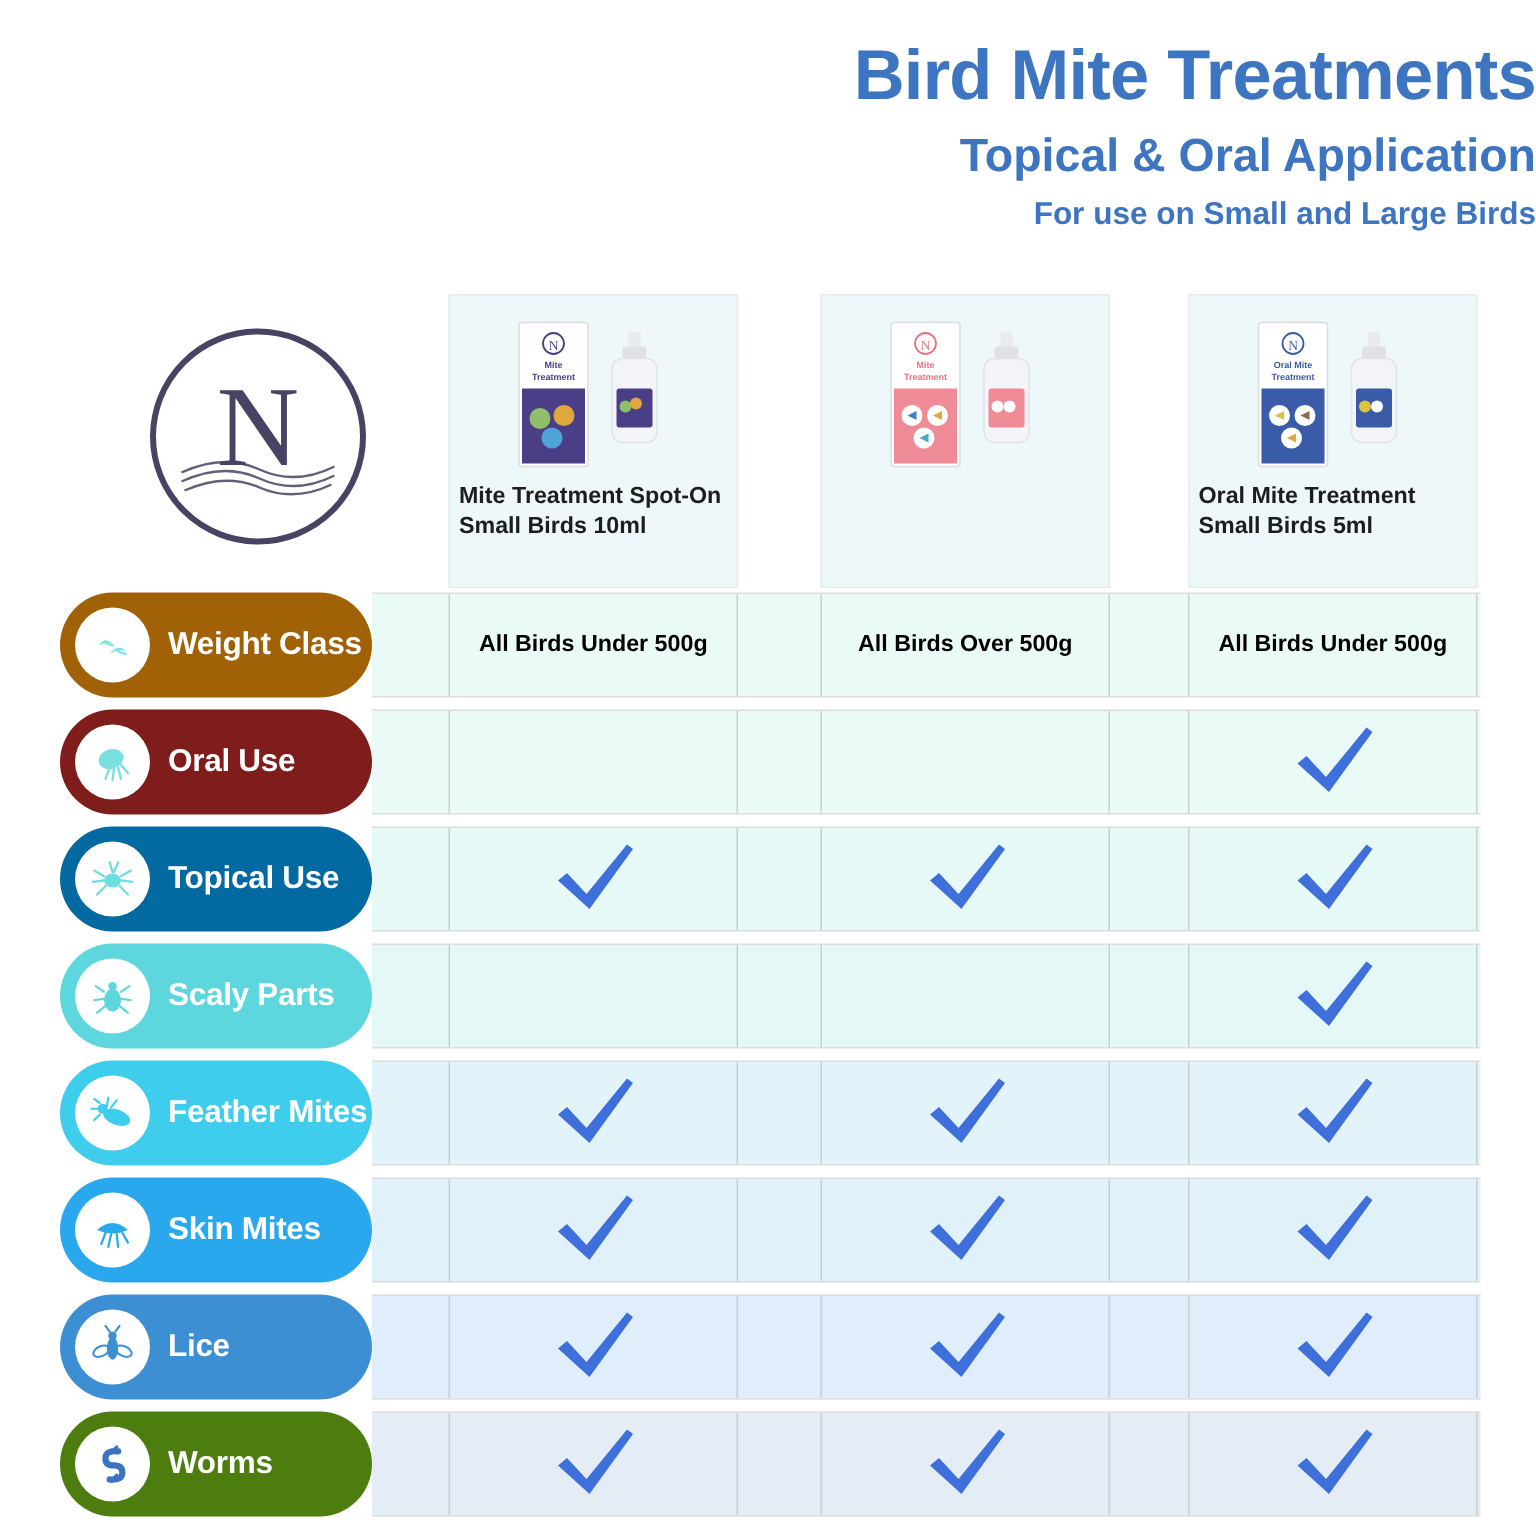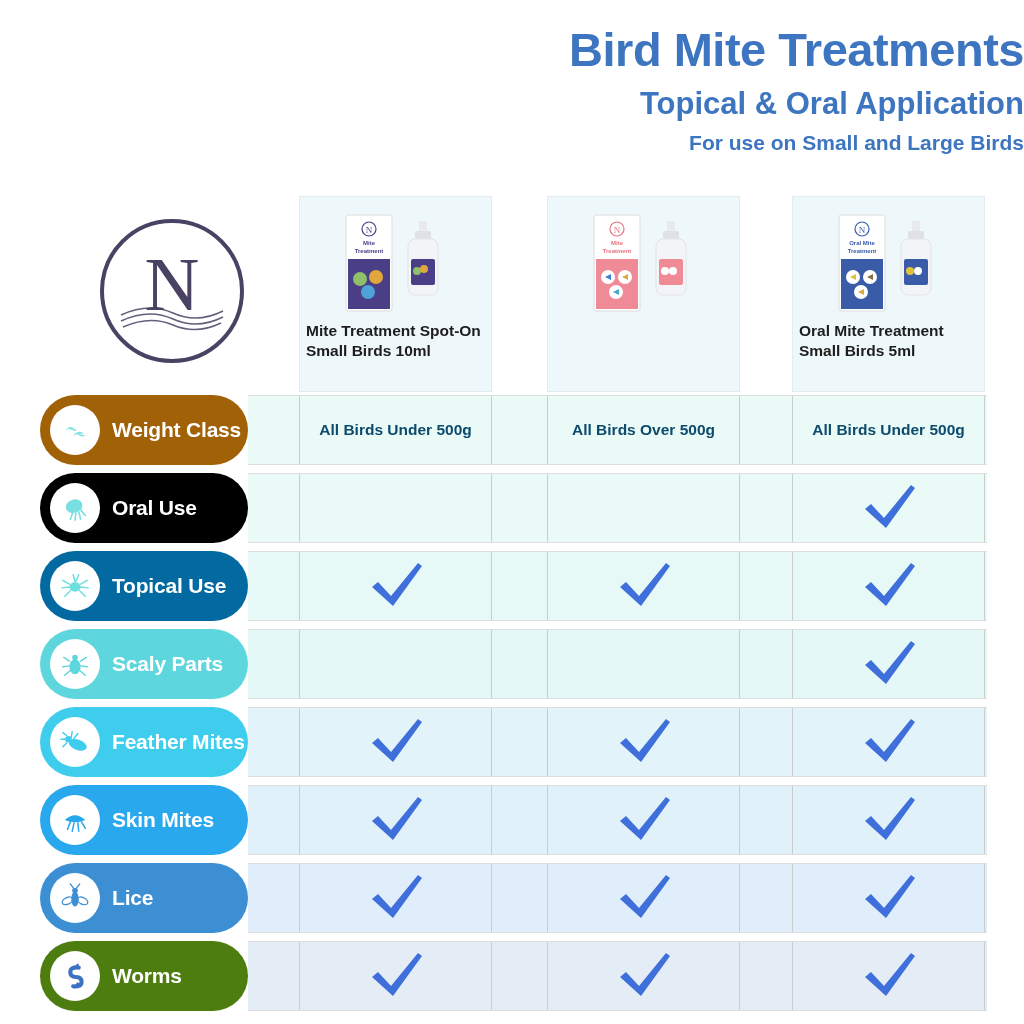--- a/index.html
+++ b/index.html
@@ -82,21 +82,21 @@
   .cell {
     position: absolute; top: 0; height: 100%;
     display: flex; align-items: center; justify-content: center;
     border-left: 1px solid #c9cdd0; border-right: 1px solid #c9cdd0;
   }
   .cell.c0 { left: 51px; width: 193px; }
   .cell.c1 { left: 299px; width: 193px; }
   .cell.c2 { left: 544px; width: 193px; }
 
   .cell-text {
-    font-size: 15.5px; font-weight: bold; color: #0c4a6e;
+    font-size: 15.5px; font-weight: bold; color: #000000;
     text-align: center; line-height: 1.35;
   }
 
   .check { width: 60px; height: 52px; }
 
   
   .tint0 { background: #eafaf6; }
   .tint1 { background: #e9faf7; }
   .tint2 { background: #e7f9f7; }
   .tint3 { background: #e5f8f8; }
@@ -221,21 +221,21 @@
           </div>
           <div class="cell c1">
             <span class="cell-text">All Birds Over 500g</span>
           </div>
           <div class="cell c2">
             <span class="cell-text">All Birds Under 500g</span>
           </div>
         </div>
       </div>
       <div class="row">
-    <div class="row-pill" style="background:#000000">
+    <div class="row-pill" style="background:#7f1d1d">
       <span class="row-badge">
         <svg viewBox="0 0 32 32" width="30" height="30">
               <ellipse cx="15" cy="14" rx="9" ry="7" transform="rotate(-18 15 14)" fill="#78e0e0"></ellipse>
        <path d="M14 20 l-3 8 M17 21 l-1 8 M20 20 l2 8 M22 18 l5 6" stroke="#78e0e0" stroke-width="1.7" fill="none" stroke-linecap="round"></path>
             </svg>
       </span>
       <span class="row-label">Oral Use</span>
     </div>
     <div class="cellband tint1">
           <div class="cell c0"></div>

